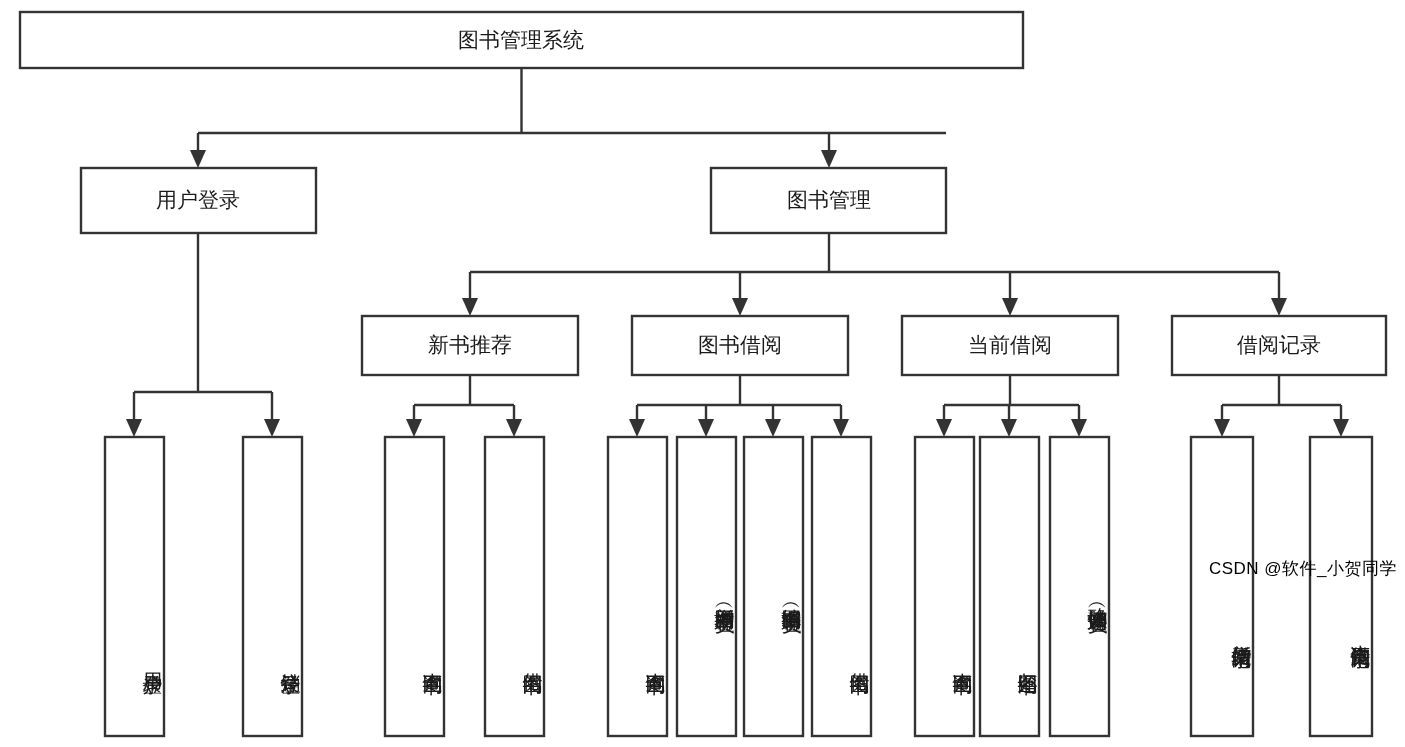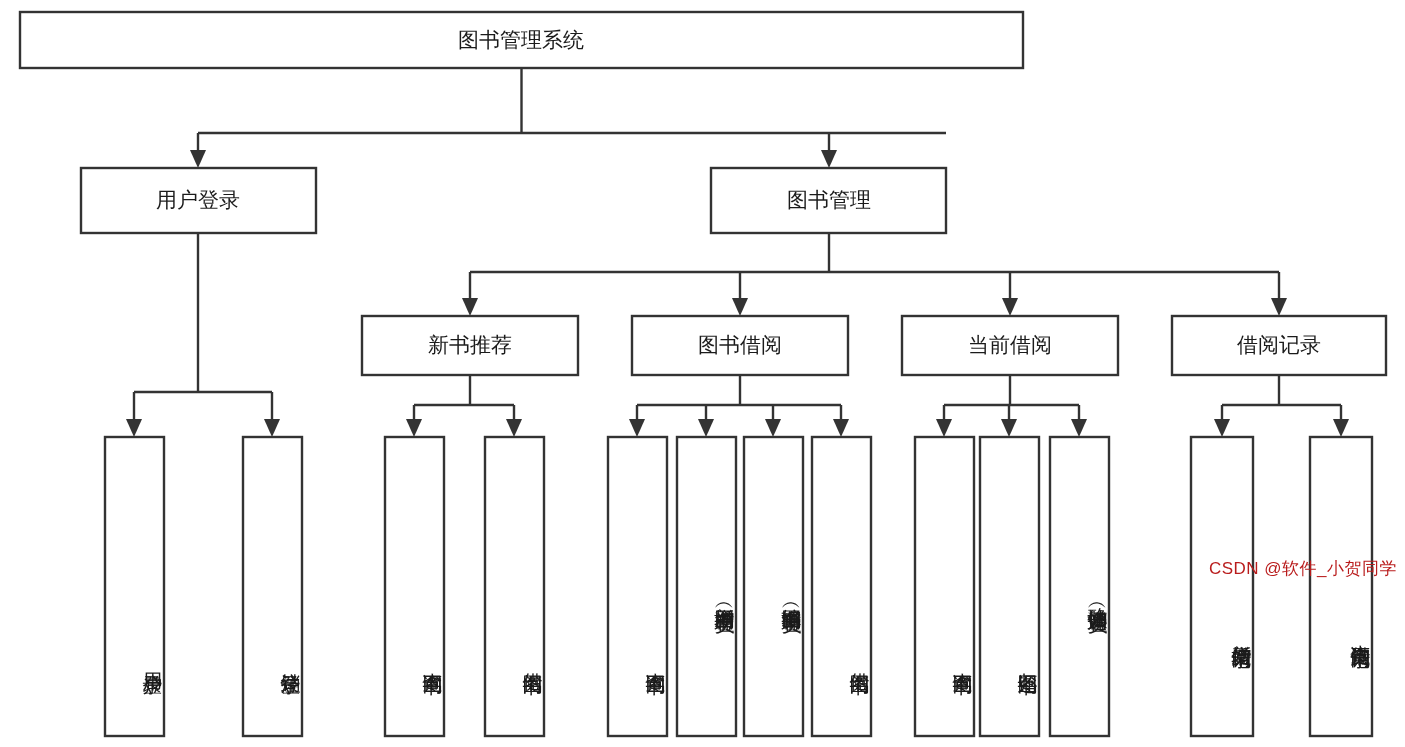--- a/index.html
+++ b/index.html
@@ -64,21 +64,21 @@
     align-items: flex-start;
     justify-content: center;
     pointer-events: none;
   }
   .watermark {
     position: absolute;
     right: 8px;
     bottom: 4px;
     font-family: "Liberation Sans", "DejaVu Sans", sans-serif;
     font-size: 17px;
-    color: #b91c1c;
+    color: #000000;
     letter-spacing: 0.5px;
     white-space: nowrap;
   }
 </style>
 </head>
 <body>
 
 <div id="diagram-root">
 
   <svg class="canvas" viewBox="0 0 1405 747" xmlns="http://www.w3.org/2000/svg">

